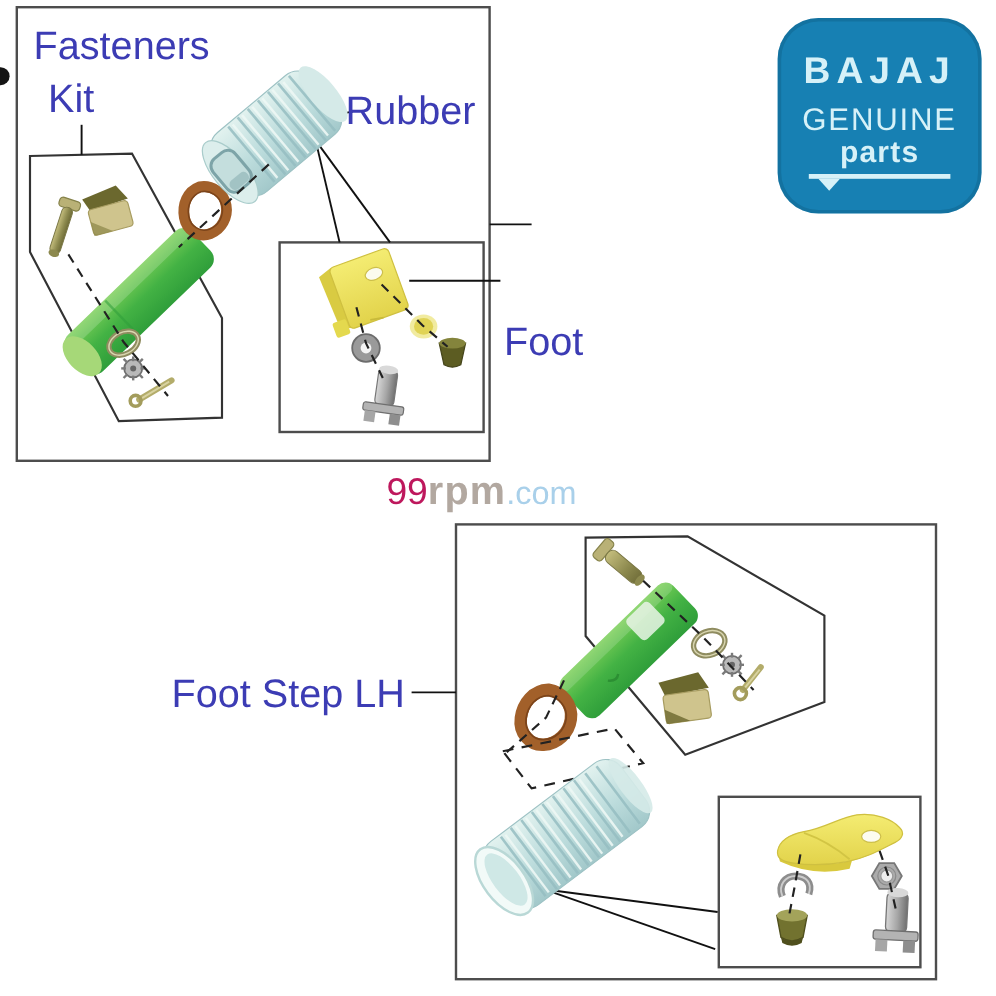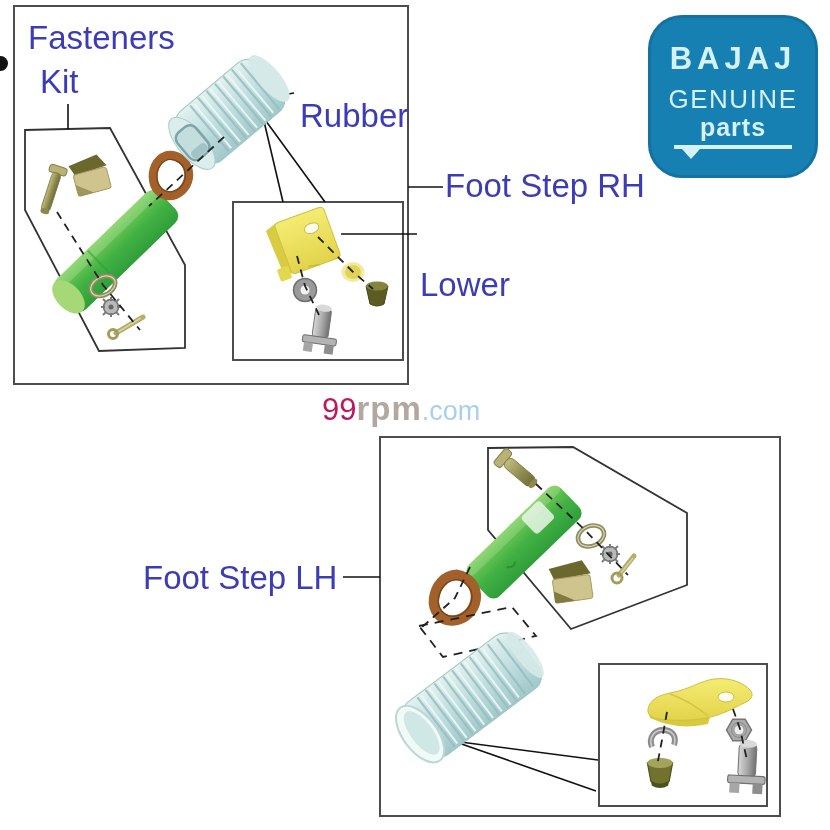--- a/index.html
+++ b/index.html
@@ -294,23 +294,22 @@
         <polyline points="667,712 662,740 657,766"></polyline>
         <polyline points="733,709 740,729 747,760"></polyline>
       </g>
     </g>
   </svg>
 
   <div class="bullet"></div>
 
   <div class="lbl" style="left:28px;top:20px;">Fasteners</div>
   <div class="lbl" style="left:40px;top:64px;">Kit</div>
-  <div class="lbl" style="left:300px;top:74px;margin-top:24px;">Rubber</div>
-  <div class="lbl" style="left:445px;top:168px;">Foot Step RH</div>
-  <div class="lbl" style="left:420px;top:267px;">Lower</div>
+  <div class="lbl" style="left:288px;top:74px;">Rubber</div>
+  <div class="lbl" style="left:420px;top:267px;">Foot</div>
   <div class="lbl" style="left:143px;top:560px;">Foot Step LH</div>
 
   <div class="logo">
     <div class="l1">BAJAJ</div>
     <div class="l2">GENUINE</div>
     <div class="l3">parts</div>
     <div class="rule">
       <div class="chev"></div>
     </div>
   </div>

